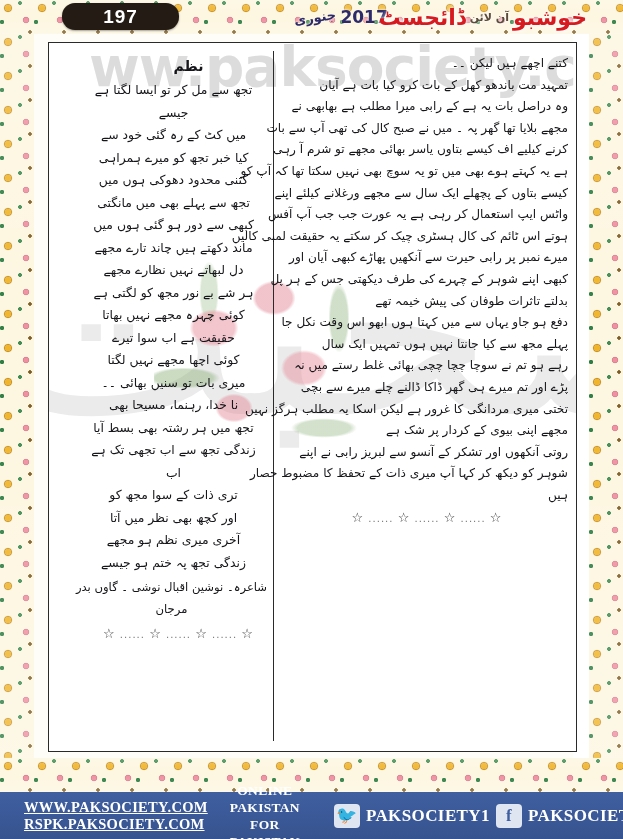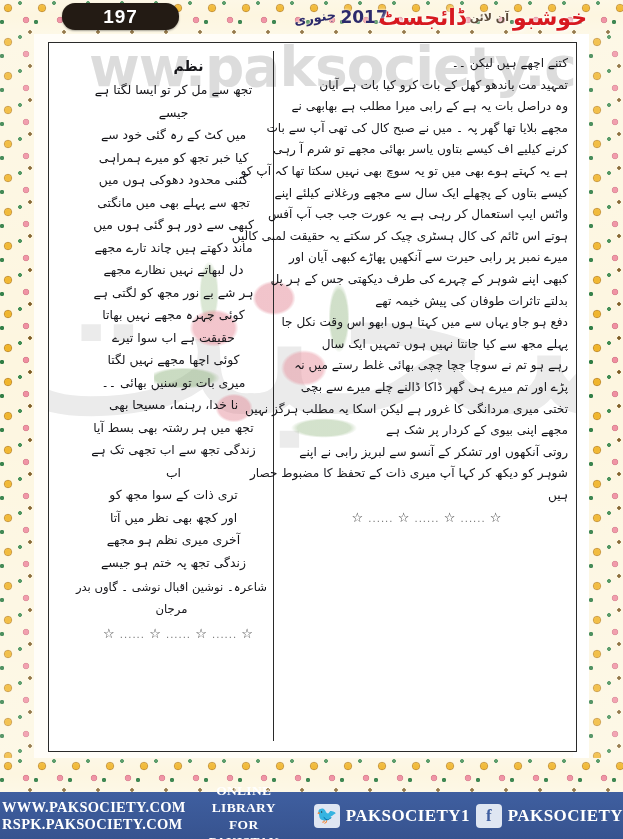--- a/index.html
+++ b/index.html
@@ -143,21 +143,21 @@
   .stars .dots{font-size:10px;color:#777;letter-spacing:1px;}
   #right-stars{text-align:center;padding-left:0;margin-top:4px;}
 
   
   #footer{
     position:absolute;left:0;top:792px;width:623px;height:47px;
     background:linear-gradient(to bottom,#3f5fa0,#37538f);
     color:#fff;display:flex;align-items:center;
     font-family:"Liberation Serif","DejaVu Serif",serif;
   }
-  #f-urls{margin-left:2px;line-height:17px;}
+  #f-urls{margin-left:24px;line-height:17px;text-decoration:underline;}
   #f-urls div{font-size:14.5px;font-weight:bold;letter-spacing:.3px;}
   #f-tag{margin-left:22px;line-height:17px;text-align:center;}
   #f-tag div{font-size:13.5px;font-weight:bold;letter-spacing:.3px;}
   #f-social{margin-left:34px;display:flex;align-items:center;gap:6px;}
   .sicon{
     width:26px;height:24px;border-radius:4px;
     background:#dfe6f2;color:#3f5fa0;
     display:flex;align-items:center;justify-content:center;
     font-size:17px;font-weight:bold;
   }
@@ -253,21 +253,21 @@
     </div>
 
   </div>
 
   <div id="footer">
     <div id="f-urls">
       <div>WWW.PAKSOCIETY.COM</div>
       <div>RSPK.PAKSOCIETY.COM</div>
     </div>
     <div id="f-tag">
-      <div>ONLINE LIBRARY</div>
+      <div>ONLINE PAKISTAN</div>
       <div>FOR PAKISTAN</div>
     </div>
     <div id="f-social">
       <span class="sicon tw">🐦</span>
       <span class="sname">PAKSOCIETY1</span>
       <span class="sicon fb">f</span>
       <span class="sname">PAKSOCIETY</span>
     </div>
   </div>
 

